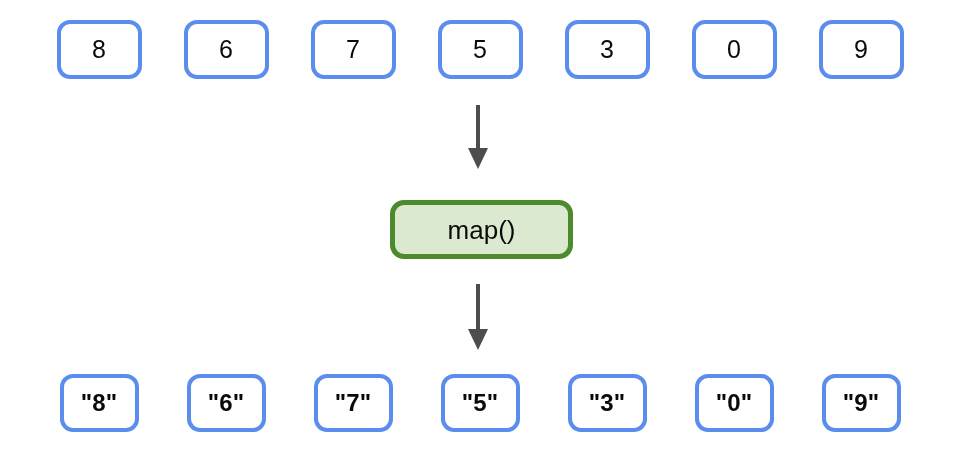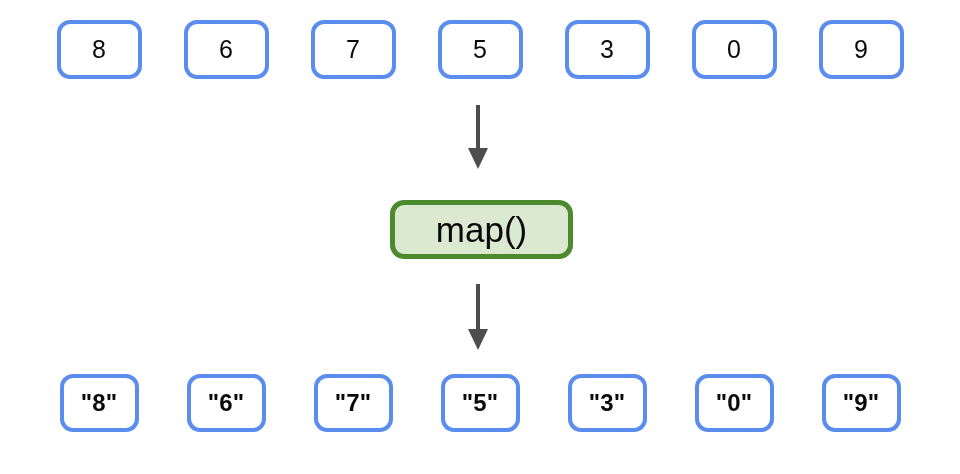--- a/index.html
+++ b/index.html
@@ -61,21 +61,21 @@
     top: 200px;
     width: 183px;
     height: 59px;
     border: 5px solid #4d8a2e;
     border-radius: 14px;
     background: #dce9d1;
     display: flex;
     align-items: center;
     justify-content: center;
     color: #0a0a0a;
-    font-size: 35px;
+    font-size: 26px;
     line-height: 1;
   }
   .arrow-svg {
     position: absolute;
     left: 0;
     top: 0;
     width: 960px;
     height: 474px;
     pointer-events: none;
   }

